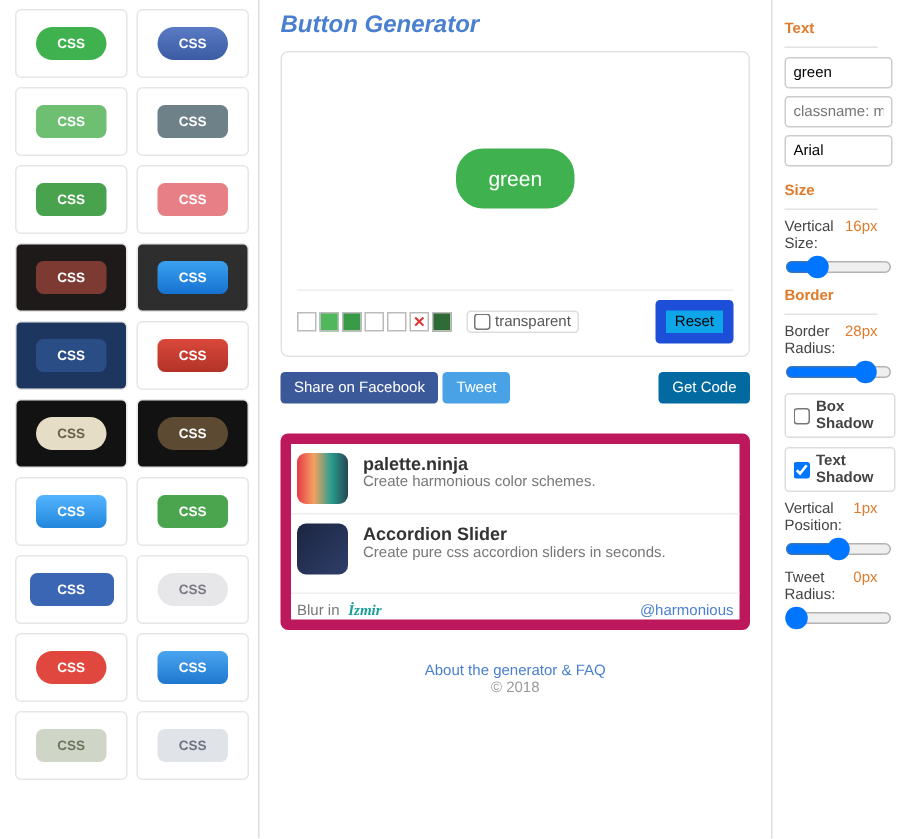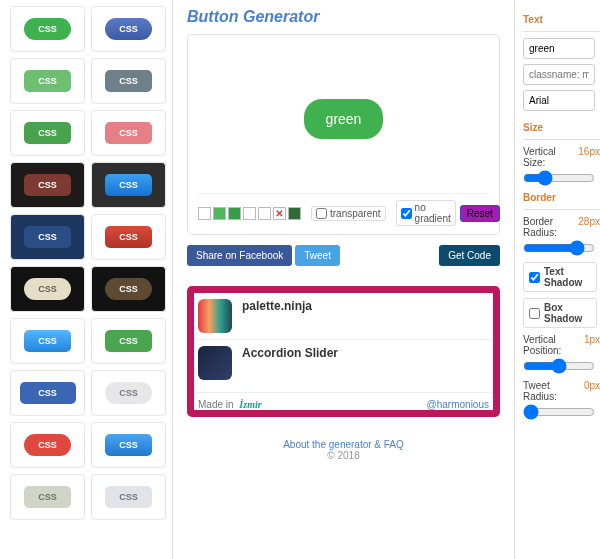--- a/index.html
+++ b/index.html
@@ -22,43 +22,43 @@
   .title { color:#4a80cf; font-style:italic; font-size:16px; font-weight:bold; margin-bottom:8px; }
   .stage-card { border:1px solid #e2e2e2; border-radius:5px; padding:10px 10px 8px 10px; background:#fff; }
   .preview { height:148px; display:flex; align-items:center; justify-content:center; }
   .preview-btn { background:#3fb24f; color:#fff; border:none; padding:12px 22px; border-radius:18px; font-size:14px; cursor:pointer; }
   .stage-tools { display:flex; align-items:center; gap:4px; font-size:10px; color:#555; border-top:1px solid #eee; padding-top:6px; }
   .swatches { display:flex; gap:2px; }
   .swatch { width:13px; height:13px; border:1px solid #bbb; }
   .swatch.x { display:flex; align-items:center; justify-content:center; color:#d33; font-weight:bold; font-size:10px; background:#fff; }
   .chk { display:flex; align-items:center; gap:3px; margin-left:6px; border:1px solid #ddd; border-radius:3px; padding:1px 4px; }
   .chk input { width:11px; height:11px; }
-  .reset { margin-left:auto; border:1px solid #1d4ed8; border-radius:3px; padding:2px 6px; background:#a21caf; font-size:10px; cursor:pointer; }
+  .reset { margin-left:auto; border:7px solid #1d4ed8; border-radius:3px; padding:2px 6px; background:#0ea5e9; font-size:10px; cursor:pointer; }
 
   .actions-row { display:flex; align-items:center; gap:3px; margin-top:10px; }
   .pill-btn { border:none; color:#fff; font-size:10px; padding:5px 9px; border-radius:3px; cursor:pointer; }
   .fb { background:#3b5998; }
   .tw { background:#4aa2e6; }
-  .gc { background:#0c4a6e; margin-left:auto; }
+  .gc { background:#0369a1; margin-left:auto; }
 
   .promo { border:7px solid #be185d; border-radius:5px; margin-top:20px; }
   .promo-row { display:flex; gap:10px; padding:6px 4px; }
   .promo-row + .promo-row { border-top:1px solid #eee; }
   .promo-icon { width:34px; height:34px; border-radius:6px; flex-shrink:0; }
   .promo-text .pt-title { font-size:12px; font-weight:bold; color:#333; }
   .promo-text .pt-sub { font-size:10px; color:#777; }
   .madein { display:flex; align-items:center; justify-content:space-between; padding:6px 4px 0 4px; border-top:1px solid #eee; margin-top:6px; font-size:10px; color:#777; }
   .madein .brand { color:#18a096; font-style:italic; font-weight:bold; margin-left:3px; font-family: cursive; }
   .madein .handle { color:#4a80cf; }
 
   .footer { text-align:center; font-size:10px; color:#4a80cf; margin-top:22px; padding-bottom:10px; }
   .footer .copy { color:#999; }
 
   
-  .controls { width:85px; flex-shrink:0; padding:8px 0 0 8px; font-size:10px; color:#444; overflow:hidden; }
+  .controls { width:85px; flex-shrink:0; padding:8px 15px 0 8px; font-size:10px; color:#444; overflow:hidden; }
   .sect-title { font-weight:bold; color:#e07b2b; margin:6px 0 6px 0; }
   .ctl-input { width:72px; border:1px solid #ccc; border-radius:3px; padding:4px 5px; font-size:10px; margin-bottom:5px; }
   .ctl-input.ph { color:#bbb; }
   .row-label { display:flex; gap:3px; margin:4px 0 2px 0; }
   .row-label .val { color:#e07b2b; }
   .slider { width:72px; display:block; margin:2px 0 6px 0; }
   .slider.leftthumb { }
   .chkline { display:flex; align-items:center; gap:4px; border:1px solid #ddd; border-radius:3px; padding:3px 5px; margin:6px 0; width:74px; font-weight:bold; }
   .chkline input { width:11px; height:11px; }
   .hr { border:none; border-top:1px solid #e2e2e2; margin:6px 0; }
@@ -151,50 +151,48 @@
           <div class="swatch" style="background:#3a9b46"></div>
           <div class="swatch" style="background:#ffffff"></div>
           <div class="swatch" style="background:#ffffff"></div>
           <div class="swatch x">✕</div>
           <div class="swatch" style="background:#2f6b35"></div>
         </div>
         <label class="chk">
           <input type="checkbox" style="">
           <span>transparent</span>
         </label>
-        <label class="chk">
-          <input type="checkbox" checked="" style="">
-          <span>no gradient</span>
-        </label>
         <button class="reset">Reset</button>
       </div>
     </div>
 
     <div class="actions-row">
       <button class="pill-btn fb">Share on Facebook</button>
       <button class="pill-btn tw">Tweet</button>
       <button class="pill-btn gc">Get Code</button>
     </div>
 
     <div class="promo">
       <div class="promo-row">
         <div class="promo-icon" style="background:linear-gradient(90deg,#e63946,#f4a261,#2a9d8f,#264653)"></div>
         <div class="promo-text">
           <div class="pt-title">palette.ninja</div>
+          <div class="pt-sub">Create harmonious color schemes.</div>
         </div>
       </div>
       <div class="promo-row">
         <div class="promo-icon" style="background:linear-gradient(135deg,#1b2540,#2f3f6b)"></div>
         <div class="promo-text">
           <div class="pt-title">Accordion Slider</div>
+          <div class="pt-sub">Create pure css accordion sliders in seconds.</div>
         </div>
       </div>
       <div class="madein">
         <span>
-          <span>Made in</span>
+          <span>Blur in</span>
           <span class="brand">İzmir</span>
         </span>
         <a class="handle">@harmonious</a>
       </div>
     </div>
 
     <div class="footer">
       <a>About the generator &amp; FAQ</a><br>
       <span class="copy">© 2018</span>
     </div>
@@ -217,28 +215,28 @@
 
     <div class="sect-title">Border</div>
     <hr class="hr">
     <div class="row-label">
       <span>Border Radius:</span>
         <span class="val">28px</span>
     </div>
     <input type="range" class="slider" min="0" max="100" value="82" style="">
 
     <label class="chkline">
+      <input type="checkbox" style="">
+      <span>Box Shadow</span>
+    </label>
+
+    <label class="chkline">
       <input type="checkbox" checked="" style="">
       <span>Text Shadow</span>
     </label>
-
-    <label class="chkline">
-      <input type="checkbox" style="">
-      <span>Box Shadow</span>
-    </label>
     <div class="row-label">
       <span>Vertical Position:</span>
         <span class="val">1px</span>
     </div>
     <input type="range" class="slider" min="0" max="100" value="50" style="">
     <div class="row-label">
       <span>Tweet Radius:</span>
         <span class="val">0px</span>
     </div>
     <input type="range" class="slider leftthumb" min="0" max="100" value="0" style="">

